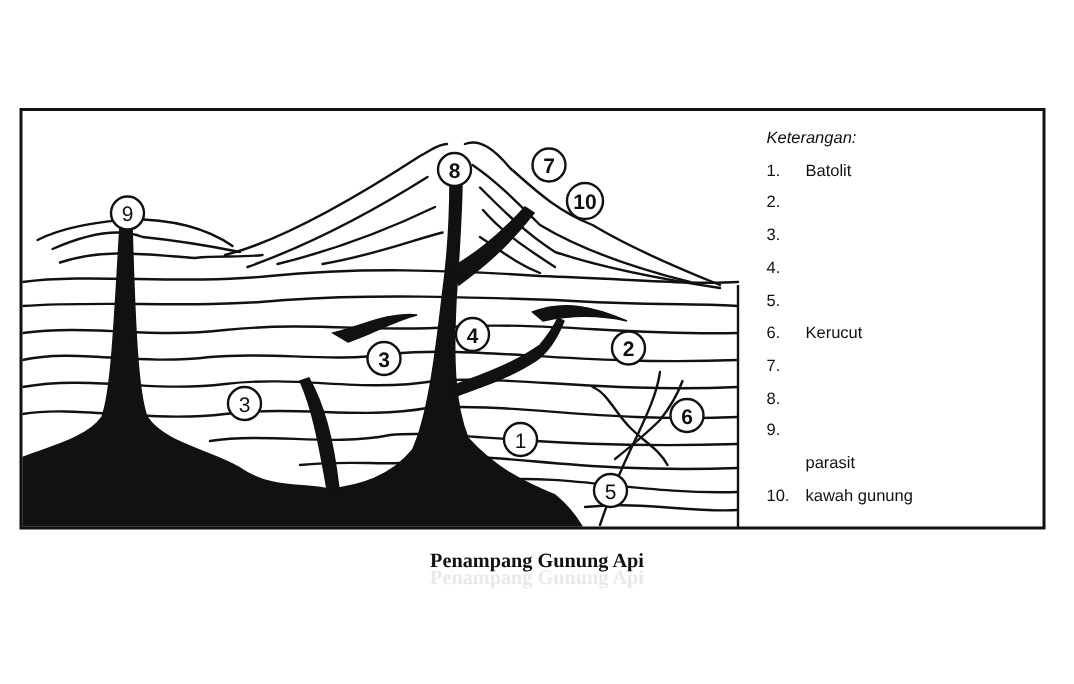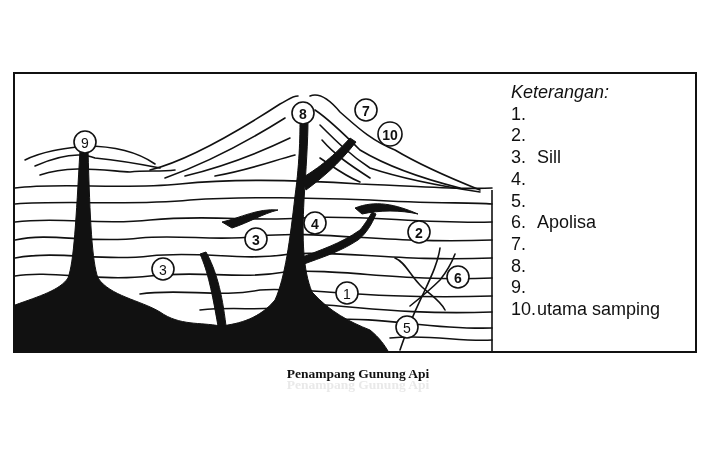--- a/index.html
+++ b/index.html
@@ -1,19 +1,19 @@
 <!DOCTYPE html>
 <html><head>
   <meta charset="utf-8">
   <style>
     html, body { margin: 0; padding: 0; background: #ffffff; }
     body { width: 716px; height: 456px; position: relative; overflow: hidden; font-family: "Liberation Sans", sans-serif; }
     #figure { position: absolute; left: 0; top: 0; width: 716px; height: 456px; }
     .frame { position: absolute; left: 13px; top: 72px; width: 684px; height: 281px; border: 2px solid #111; box-sizing: border-box; background: #fff; }
-    .legend { position: absolute; left: 511px; top: 82px; width: 190px; color: #111; font-size: 18px; line-height: 21.7px; }
+    .legend { position: absolute; left: 511px; top: 82px; width: 190px; color: #111; font-size: 11px; line-height: 21.7px; }
     .legend-title { font-style: italic; }
     .legend-item { display: flex; }
     .legend-num { width: 26px; flex: none; }
     .legend-label { flex: 1; }
     .caption { position: absolute; left: 0; width: 716px; top: 366px; text-align: center; font-family: "Liberation Serif", serif; font-weight: bold; font-size: 13.5px; color: #111; }
     .caption-ghost { position: absolute; left: 0; width: 716px; top: 377px; text-align: center; font-family: "Liberation Serif", serif; font-weight: bold; font-size: 13.5px; color: #e9e9e9; }
     svg text { font-family: "Liberation Sans", sans-serif; }
   </style>
 </head>
 <body>
@@ -120,48 +120,52 @@
         </g>
     </g>
 
     <line x1="492" y1="190" x2="492" y2="352" stroke="#111" stroke-width="1.6"></line>
   </svg>
 
   <div class="legend">
     <div class="legend-title">Keterangan:</div>
     <div class="legend-item">
         <span class="legend-num">1.</span>
+        <span class="legend-label">Batolit</span>
       </div>
     <div class="legend-item">
         <span class="legend-num">2.</span>
       </div>
     <div class="legend-item">
         <span class="legend-num">3.</span>
-        <span class="legend-label">Sill</span>
       </div>
     <div class="legend-item">
         <span class="legend-num">4.</span>
       </div>
     <div class="legend-item">
         <span class="legend-num">5.</span>
       </div>
     <div class="legend-item">
         <span class="legend-num">6.</span>
-        <span class="legend-label">Apolisa</span>
+        <span class="legend-label">Kerucut</span>
       </div>
     <div class="legend-item">
         <span class="legend-num">7.</span>
       </div>
     <div class="legend-item">
         <span class="legend-num">8.</span>
       </div>
     <div class="legend-item">
         <span class="legend-num">9.</span>
       </div>
     <div class="legend-item">
+        <span class="legend-num"></span>
+        <span class="legend-label">parasit</span>
+      </div>
+    <div class="legend-item">
         <span class="legend-num">10.</span>
-        <span class="legend-label">utama samping</span>
+        <span class="legend-label">kawah gunung</span>
       </div>
   </div>
 
   <div class="caption">Penampang Gunung Api</div>
   <div class="caption-ghost">Penampang Gunung Api</div>
 </div>
 
 </body></html>

